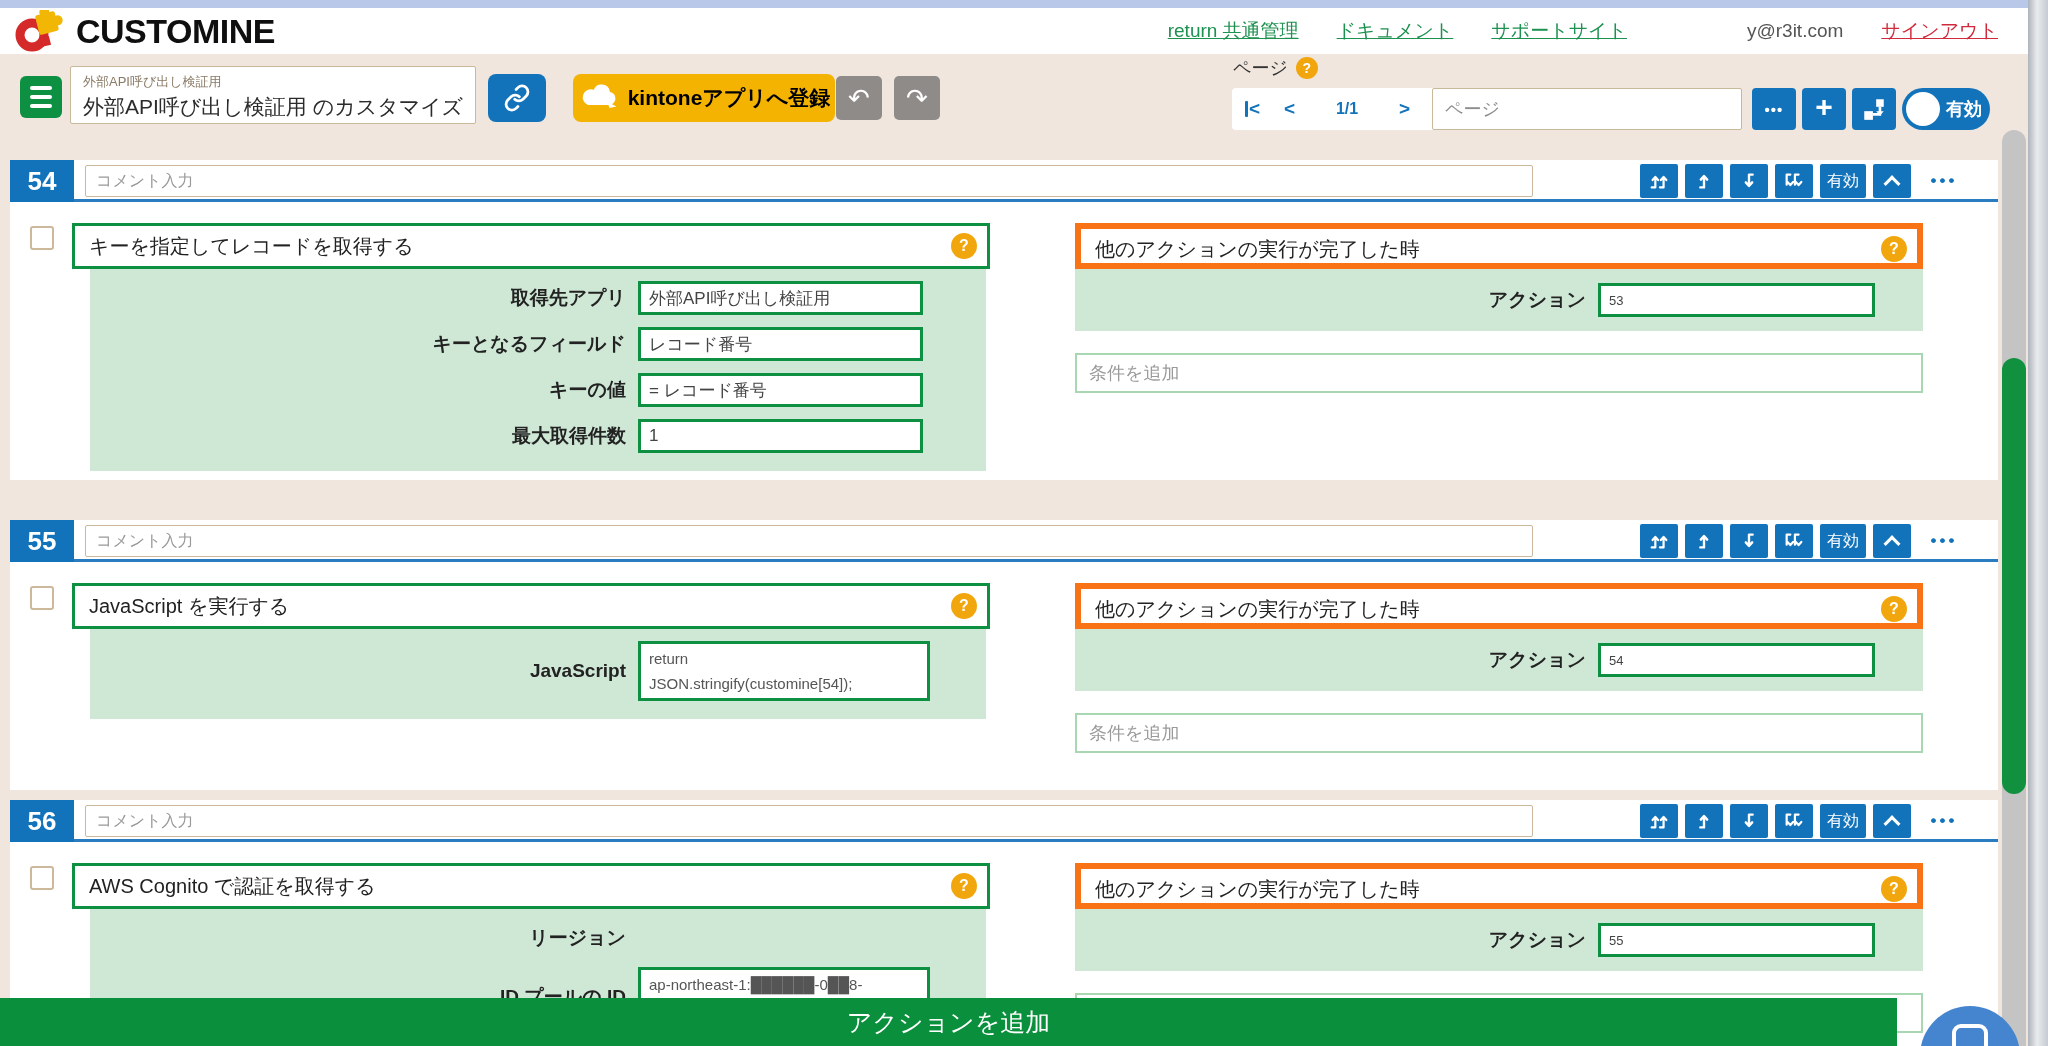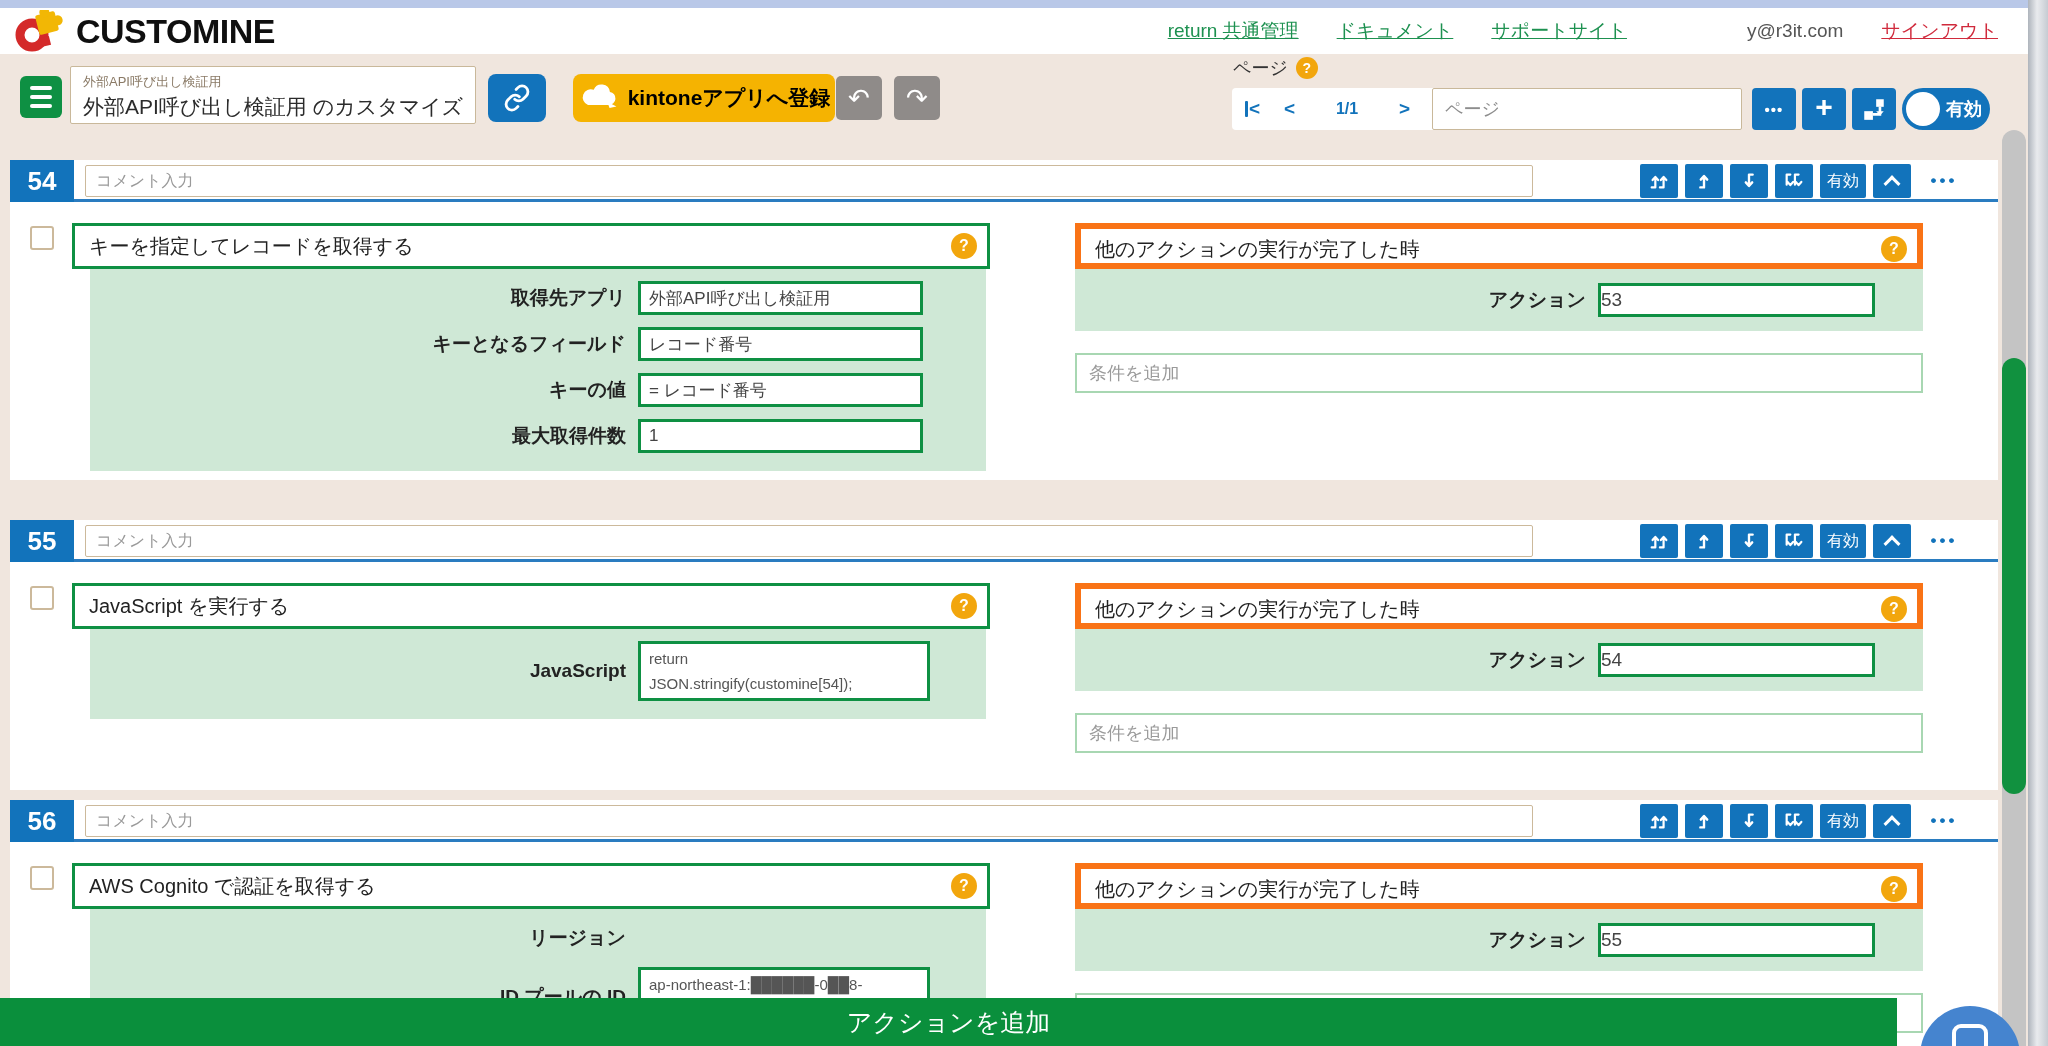--- a/index.html
+++ b/index.html
@@ -86,21 +86,21 @@
   .tbody { position:absolute; left:1065px; top:109px; width:848px; height:62px; background:#cfe8d6;
            display:flex; align-items:center; }
   .frow { display:flex; align-items:center; height:46px; }
   .frow.ta { height:auto; padding:6px 0; }
   .flabel { width:548px; padding-right:12px; text-align:right; font-weight:bold; font-size:19px; color:#222; }
   .tlabel2 { width:523px; padding-right:12px; text-align:right; font-weight:bold; font-size:19px; color:#222; }
   .ginput { width:285px; height:34px; border:3px solid #0e9043; border-radius:0; padding:0 8px;
             font-size:17px; color:#444; background:#fff; }
   .gta { width:292px; height:60px; border:3px solid #0e9043; padding:2px 8px; font-size:15px; line-height:25px;
          color:#555; background:#fff; resize:none; overflow:hidden; font-family:"Liberation Sans","DejaVu Sans",sans-serif; }
-  .tinput { width:277px; height:34px; border:3px solid #0e9043; padding:0 0; font-size:19px; color:#444; background:#fff; }
+  .tinput { width:277px; height:34px; border:3px solid #0e9043; padding:0 8px; font-size:13px; color:#444; background:#fff; }
   .cond { position:absolute; left:1065px; top:193px; width:848px; height:40px; border:2px solid #a8d7b2;
           padding:0 12px; font-size:18px; color:#444; background:#fff; }
   .cond::placeholder { color:#9a9a9a; }
 
   
   .addbar { position:absolute; left:0; top:998px; width:1897px; height:48px; background:#0a8f3c; border:none;
             color:#fff; font-size:25px; font-weight:normal; cursor:pointer; z-index:50; }
   .floatbtn { position:absolute; left:1920px; top:1006px; width:100px; height:100px; border-radius:50%;
               background:#4584cf; border:none; cursor:pointer; z-index:60; display:flex; justify-content:center;
               padding-top:16px; }

